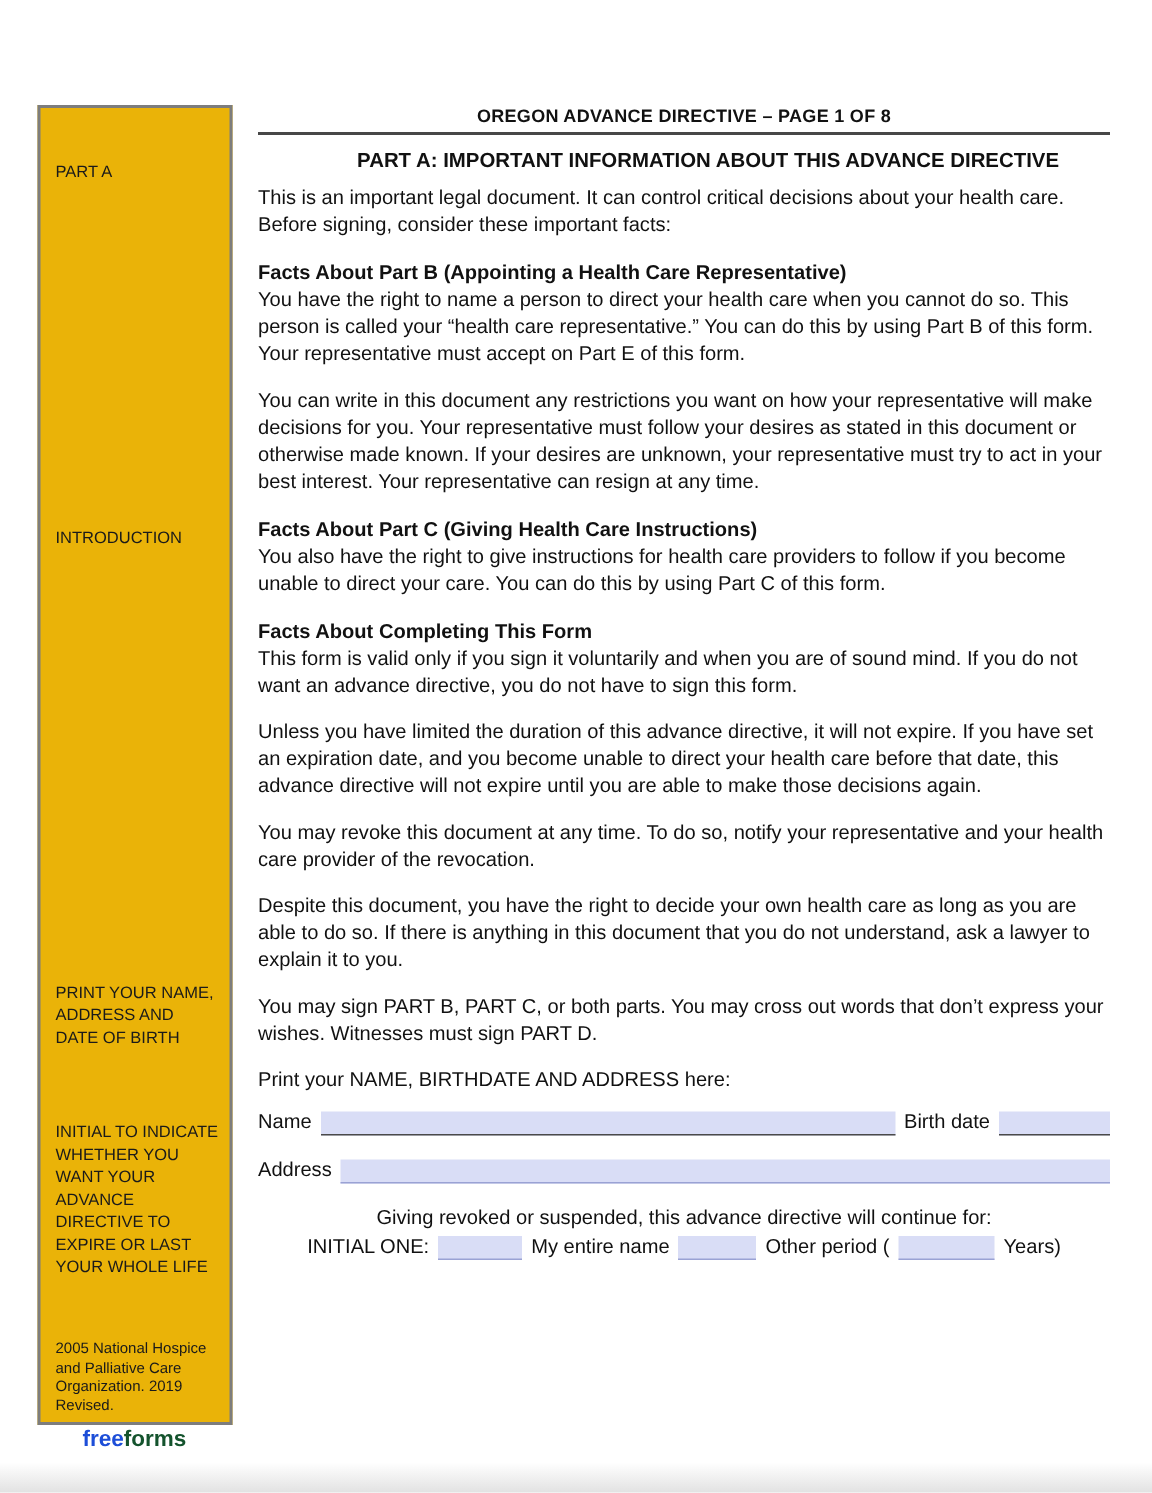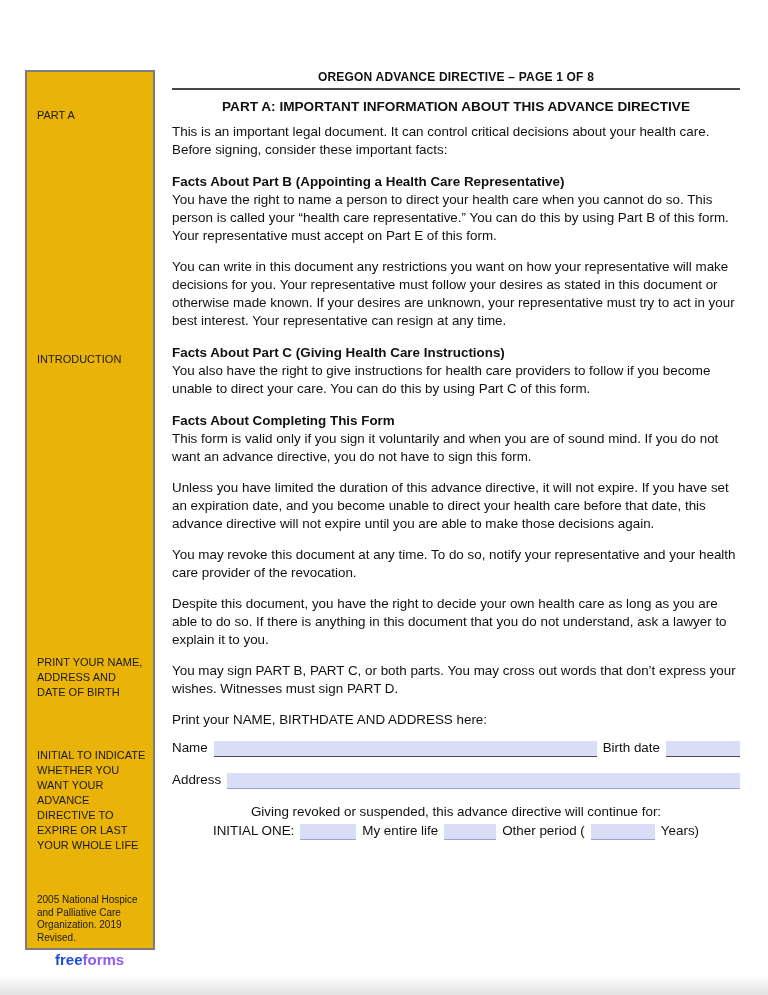--- a/index.html
+++ b/index.html
@@ -27,21 +27,21 @@
     position:absolute; left:172px; top:70px; width:568px;
   }
   .doc-title {
     font-size:12px; font-weight:bold; text-align:center;
     letter-spacing:0.2px;
   }
   .title-rule {
     border:none; border-top:2px solid #474747; margin:4px 0 8px;
   }
   .part-heading {
-    font-size:13.6px; font-weight:bold; text-align:center;
+    font-size:13.6px; font-weight:bold; text-align:right;
     line-height:17px; max-width:500px; margin:0 auto 8px;
   }
   .para {
     font-size:13.4px; line-height:18px; margin:0 0 13px;
   }
   .sec-heading {
     font-size:13.4px; line-height:18px; font-weight:bold; margin:14px 0 0;
   }
   .form-row {
     display:flex; align-items:flex-end; gap:6px;
@@ -57,21 +57,21 @@
   .grow { flex:1 1 auto; }
   .continue-line {
     font-size:13.4px; line-height:18px; text-align:center; margin:2px 0 1px;
   }
   .initial-row { justify-content:center; margin-bottom:0; }
   .footer-logo {
     position:absolute; left:55px; top:951px;
     font-size:15px; font-weight:bold;
   }
   .logo-free { color:#1d4ed8; }
-  .logo-forms { color:#8b5cf6; }
+  .logo-forms { color:#14532d; }
   .page-bottom-shade {
     position:absolute; left:0; right:0; bottom:0; height:20px;
     background:linear-gradient(to bottom, rgba(230,230,230,0), #e2e2e2);
   }
 </style>
 </head>
 <body>
 
 <aside class="sidebar">
   <div class="sidebar-label" style="top:36px;">PART A</div>
@@ -116,21 +116,21 @@
   <div class="form-row">
     <span class="lbl">Address</span>
     <div class="field grow"></div>
   </div>
 
   <div class="continue-line">Giving revoked or suspended, this advance directive will continue for:</div>
 
   <div class="form-row initial-row">
     <span class="lbl">INITIAL ONE:</span>
     <div class="field" style="width:56px;"></div>
-    <span class="lbl">My entire life</span>
+    <span class="lbl">My entire name</span>
     <div class="field" style="width:52px;"></div>
     <span class="lbl">Other period (</span>
     <div class="field" style="width:64px;"></div>
     <span class="lbl">Years)</span>
   </div>
 
 </main>
 
 <div class="footer-logo">
   <span class="logo-free">free</span><span class="logo-forms">forms</span>

